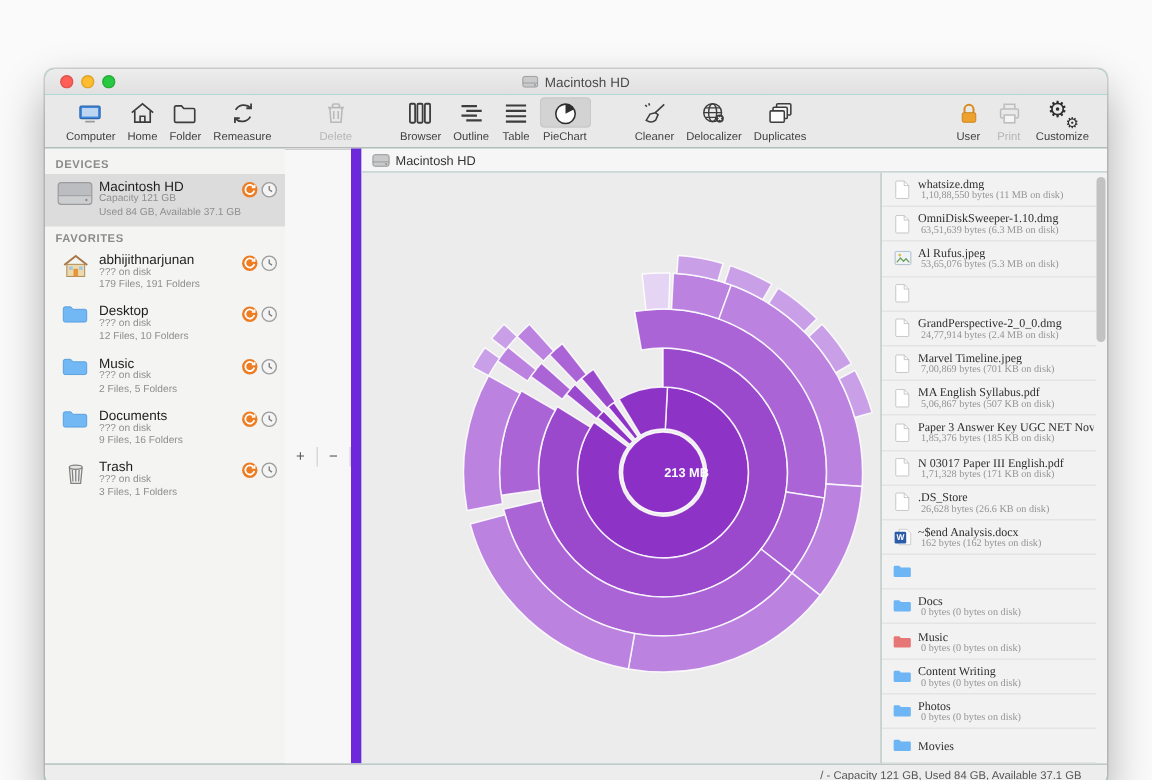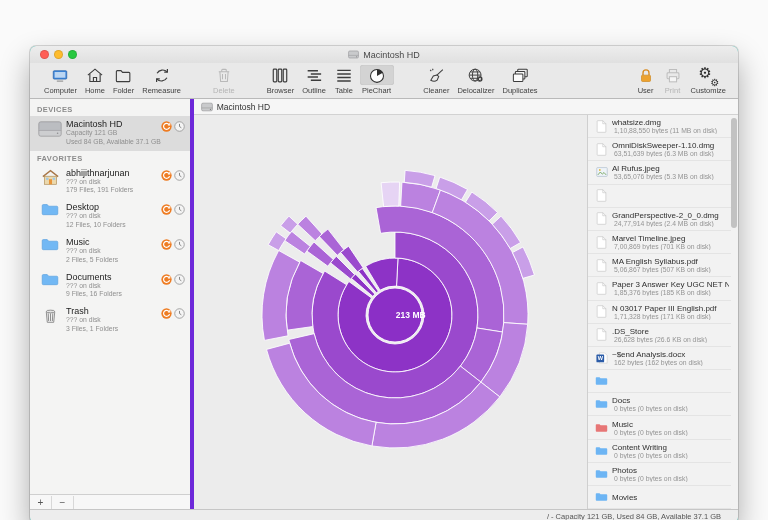--- a/index.html
+++ b/index.html
@@ -24,21 +24,21 @@
   .tbtn .lbl { font-size:7.5px; color:#3f3f3f; margin-top:1px; white-space:nowrap; }
   .tbtn.disabled .lbl { color:#b5b5b5; }
   .tbtn.selected .ic { background:#d3d3d3; border-radius:3px; padding:0 7px; margin:0 -7px; box-shadow:inset 0 0 1px rgba(0,0,0,.25); }
   .tb-gap { width:24px; flex:none; }
   .tb-spring { margin-left:auto; }
   .gears { position:relative; width:20px; height:20px; }
   .gears .g1 { position:absolute; left:0; top:-1px; font-size:15px; color:#2e2e2e; }
   .gears .g2 { position:absolute; right:-1px; bottom:-3px; font-size:10px; color:#2e2e2e; }
   
   .content { flex:1; display:flex; min-height:0; }
-  .sidebar { flex:0 0 156px; background:#f4f4f3; border-right:4px solid #6d28d9; display:flex; flex-direction:column; min-height:0; }
+  .sidebar { flex:0 0 156px; background:#f4f4f3; border-right:7px solid #6d28d9; display:flex; flex-direction:row; min-height:0; }
   .sidebar-list { flex:1; overflow:hidden; padding-top:3px; }
   .sec-header { font-size:7.5px; font-weight:bold; color:#8b8b8b; letter-spacing:.4px; padding:3px 7px 2px; }
   .side-item { display:flex; align-items:flex-start; padding:3px 3px 4px 7px; }
   .side-item.selected { background:#dcdcdc; }
   .si-icon { flex:0 0 26px; display:flex; justify-content:center; padding-top:1px; }
   .si-text { flex:1; min-width:0; padding-left:3px; }
   .si-name { font-size:9px; color:#1d1d1d; white-space:nowrap; overflow:hidden; }
   .si-sub { font-size:6.8px; color:#8f8f8f; line-height:1.3; white-space:nowrap; overflow:hidden; }
   .si-badges { flex:none; display:flex; gap:2px; padding-top:2px; padding-right:2px; }
   .sidebar-foot { flex:0 0 15px; border-top:1px solid #cfcfcf; background:#f7f7f7; display:flex; align-items:center; }
@@ -49,21 +49,21 @@
   .main-body { flex:1; display:flex; min-height:0; }
   .chart-area { flex:1; background:#ececec; position:relative; overflow:hidden; }
   .sunburst { position:absolute; left:46px; top:45px; width:310px; height:310px; }
   .center-label { position:absolute; left:171px; top:155px; transform:translate(-50%,-50%);
     color:#fff; font-size:8.5px; font-weight:bold; white-space:nowrap; pointer-events:none; }
   
   .filepanel { flex:0 0 151px; border-left:1px solid #cfcfcf; background:#f2f2f2; position:relative; overflow:hidden; }
   .file-list { position:absolute; left:0; top:0; right:7px; bottom:0; overflow:hidden; }
   .file-row { display:flex; align-items:center; gap:4px; height:23.2px; padding:0 2px 0 7px; border-bottom:1px solid #e4e4e4; }
   .fr-icon { flex:none; width:13px; display:flex; justify-content:center; }
-  .fr-text { flex:1; min-width:0; }
+  .fr-text { flex:1; min-width:0;font-family:Liberation Serif, serif; }
   .fr-name { font-size:8px; color:#2e2e2e; white-space:nowrap; overflow:hidden; }
   .fr-size { font-size:6.8px; color:#949494; white-space:nowrap; overflow:hidden; padding-left:2px; }
   .scroll-thumb { position:absolute; right:1px; top:3px; width:6px; height:110px; background:#c2c2c2; border-radius:3px; }
   
   .statusbar { flex:0 0 14px; border-top:1px solid #c6c6c6; background:#ededed;
     display:flex; align-items:center; justify-content:flex-end; padding-right:17px; font-size:7.5px; color:#555; }
 </style>
 </head>
 <body>
 

